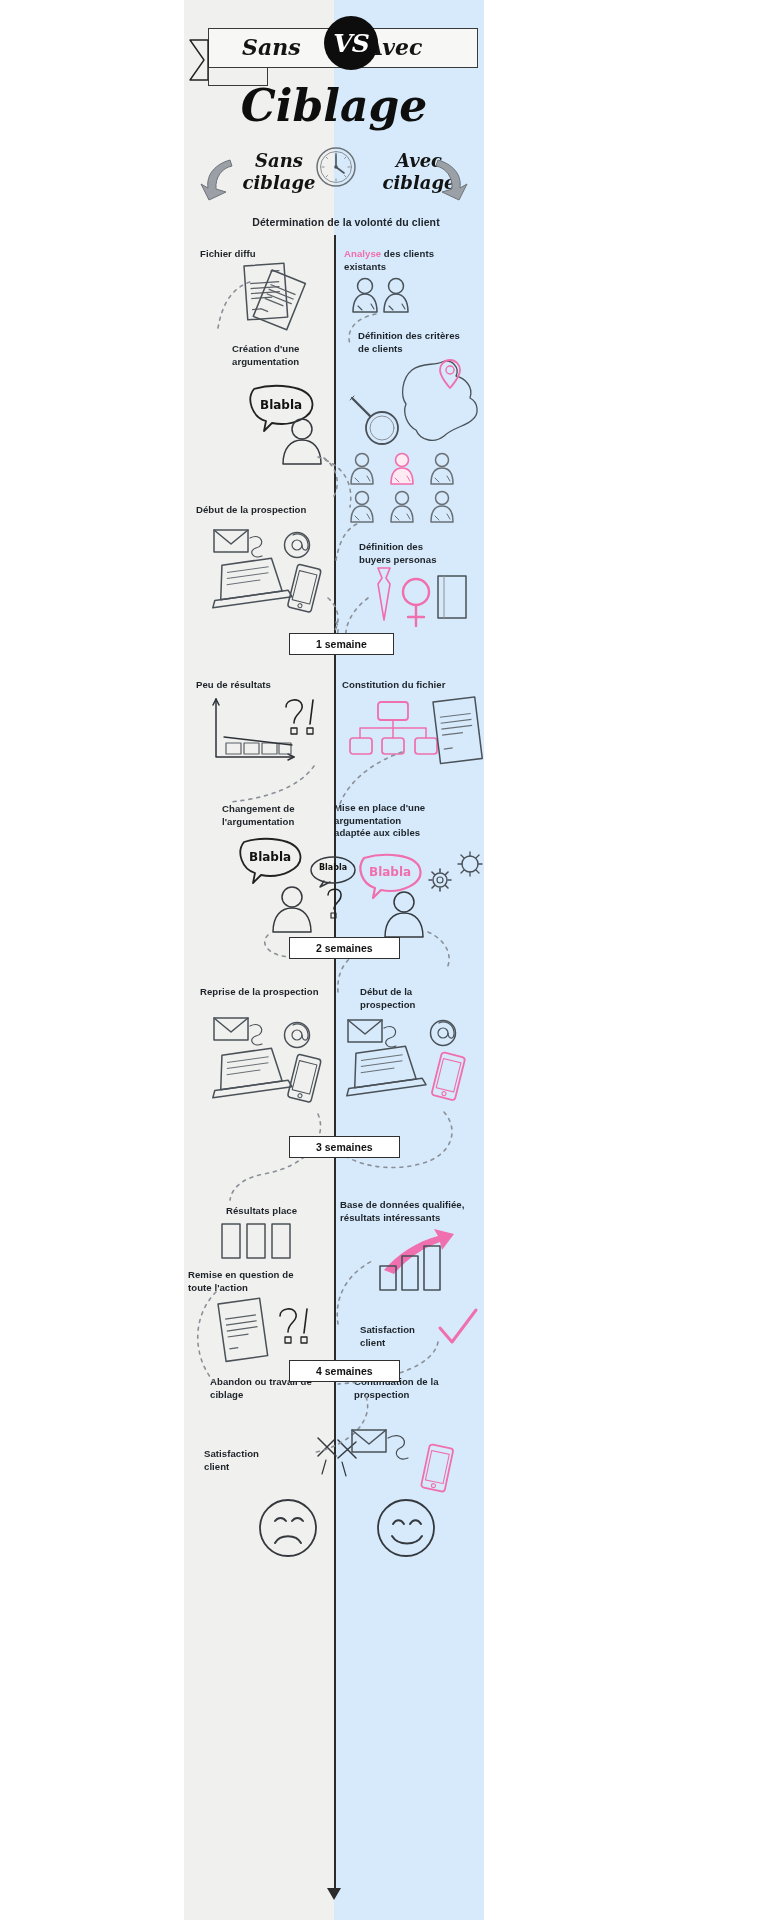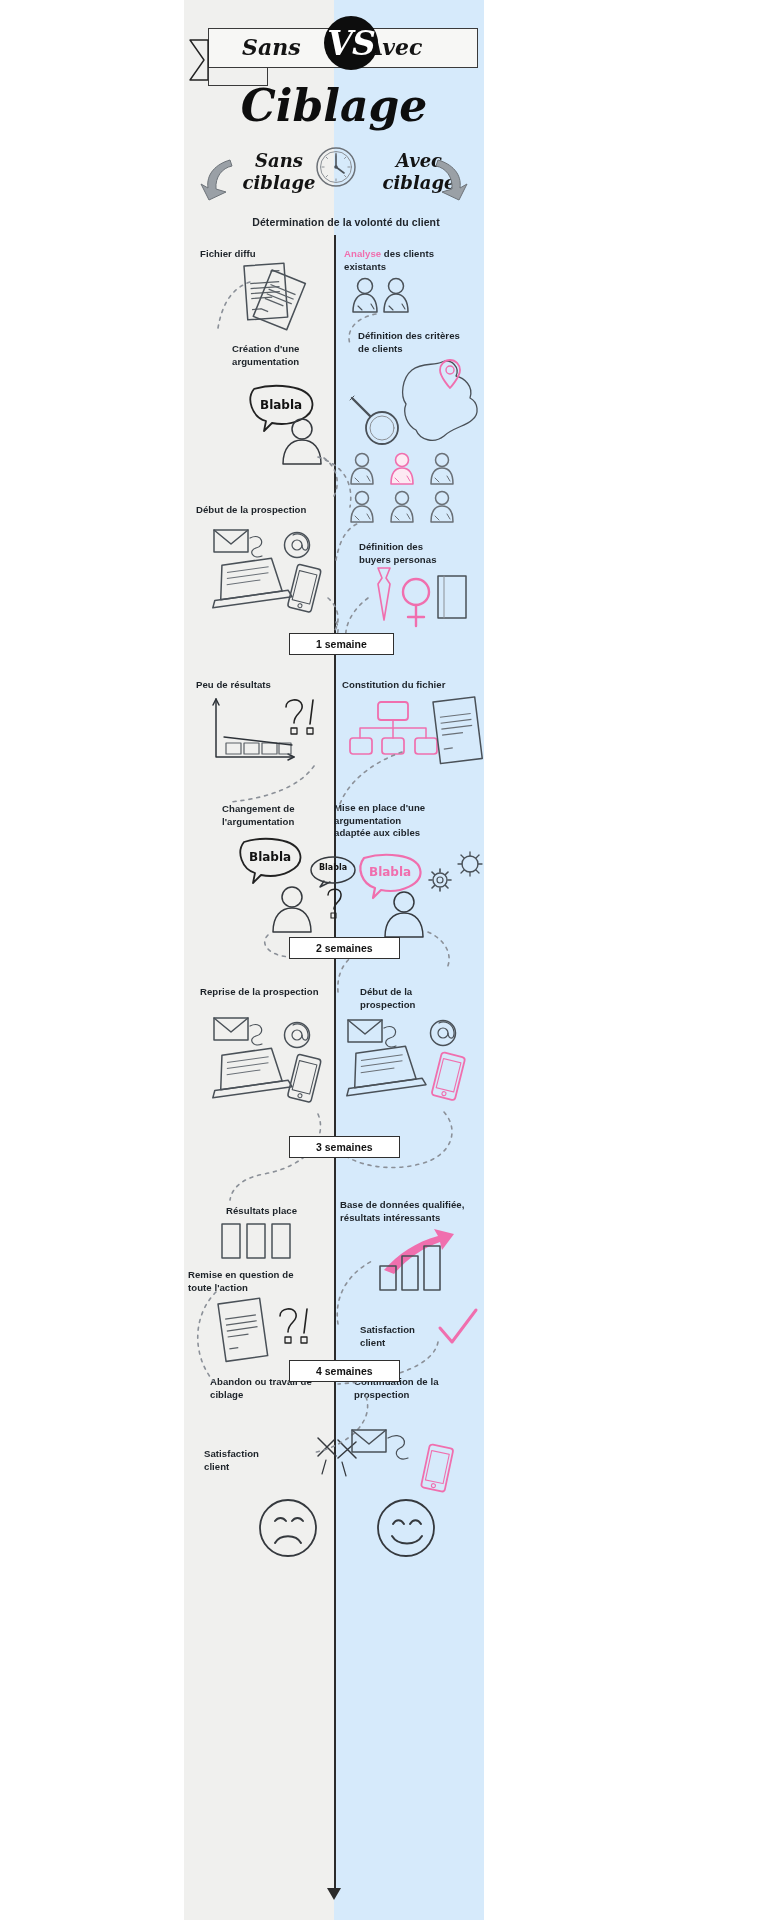--- a/index.html
+++ b/index.html
@@ -44,21 +44,21 @@
   }
   .ribbon .sans{ position:absolute; left:52px; top:6px; font-family:"DejaVu Serif",serif;
     font-style:italic; font-weight:bold; font-size:22px; color:#141414; }
   .ribbon .avec{ position:absolute; left:176px; top:6px; font-family:"DejaVu Serif",serif;
     font-style:italic; font-weight:bold; font-size:22px; color:#141414; }
   .vsCircle{
     position:absolute; left:140px; top:16px; width:54px; height:54px;
     border-radius:50%; background:#0d0d0d; color:#fff;
     display:flex; align-items:center; justify-content:center;
     font-family:"DejaVu Serif", serif; font-style:italic; font-weight:bold;
-    font-size:33px; letter-spacing:-1px; z-index:6;
+    font-size:25px; letter-spacing:-1px; z-index:6;
   }
   .bigWord{
     position:absolute; left:0; top:80px; width:300px; text-align:center;
     font-family:"DejaVu Serif", serif; font-style:italic; font-weight:bold;
     font-size:44px; color:#0e0e0e; letter-spacing:0px;
   }
 
   
   .colHeadL{
     position:absolute; left:40px; top:150px; width:110px; text-align:center;

